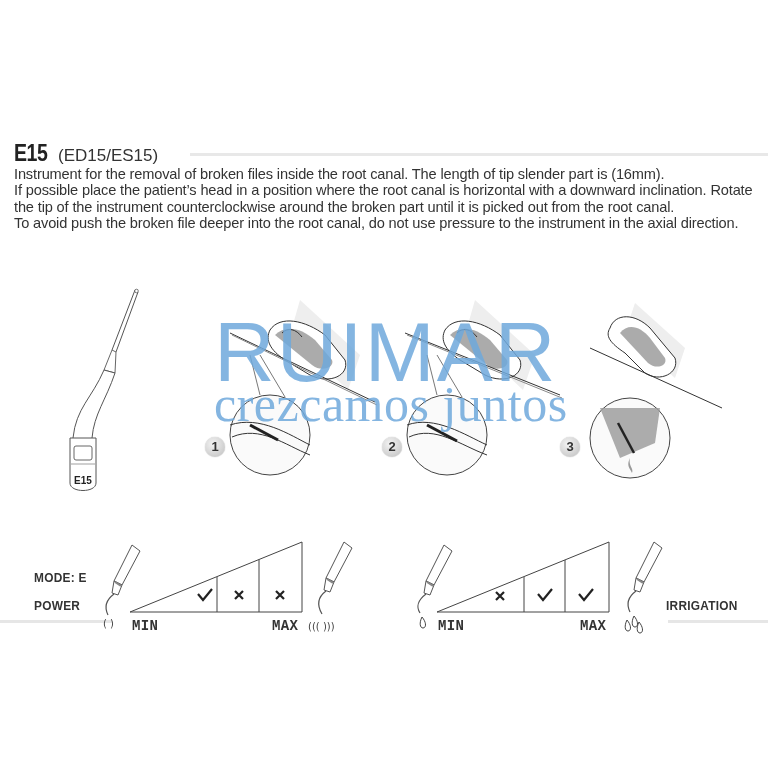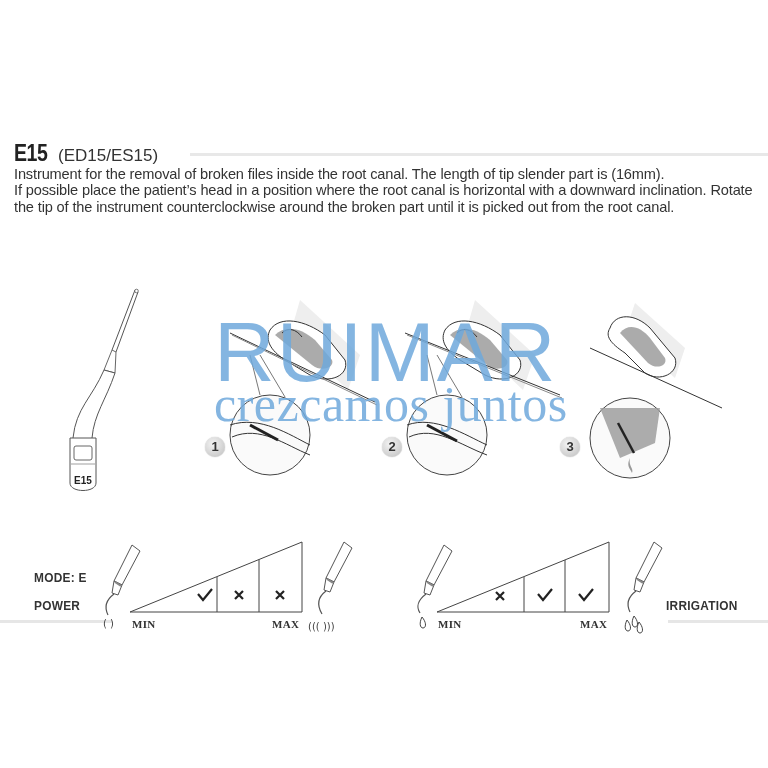--- a/index.html
+++ b/index.html
@@ -8,37 +8,38 @@
     .title-row { left:14px; top:140px; display:flex; align-items:baseline; white-space:nowrap; }
     .title-code { font-family:"Liberation Sans", sans-serif; font-weight:bold; font-size:23px; color:#222; letter-spacing:-0.5px; transform:scaleX(0.85); transform-origin:left; display:inline-block; width:40px; }
     .title-sub { font-size:17px; color:#333; margin-left:4px; }
     .title-rule { left:190px; top:153px; width:578px; height:3px; background:#e8e8e8; }
     .desc { left:14px; top:166px; width:750px; font-size:14.6px; line-height:16.4px; color:#333; letter-spacing:-0.15px; }
     .desc p { margin:0; }
     .watermark-big { left:214px; top:310px; font-family:Liberation Sans, sans-serif; font-size:84px; color:#6fa9dc; opacity:0.85; letter-spacing:2px; line-height:84px; }
     .watermark-small { left:214px; top:384px; font-family:"Liberation Serif", serif; font-size:50px; color:#6fa9dc; opacity:0.85; letter-spacing:0.5px; line-height:40px; }
     .step-badge { width:20px; height:20px; border-radius:50%; background:radial-gradient(circle at 40% 35%, #f4f4f4, #bdbdbd); color:#333; font-weight:bold; font-size:13px; text-align:center; line-height:20px; box-shadow:0 0 1px #999; }
     .label-bold { font-family:"Liberation Sans", sans-serif; font-weight:bold; color:#333; font-size:13.5px; letter-spacing:0.3px; transform:scaleX(0.88); transform-origin:left; white-space:nowrap; }
-    .minmax { font-family:Liberation Serif, serif; font-weight:bold; font-size:11px; color:#333; letter-spacing:0.3px;text-align:center; }
+    .minmax { font-family:Liberation Mono, monospace; font-weight:bold; font-size:14px; color:#333; letter-spacing:0.3px;text-align:center; }
     .rule-left { left:0; top:620px; width:112px; height:3px; background:#e6e6e6; }
     .rule-right { left:668px; top:620px; width:100px; height:3px; background:#e6e6e6; }
     svg { position:absolute; overflow:visible; }
   </style>
 </head>
 <body>
 
 <div class="abs title-row">
   <span class="title-code">E15</span>
   <span class="title-sub">(ED15/ES15)</span>
 </div>
 <div class="abs title-rule"></div>
 
 <div class="abs desc">
   <p>Instrument for the removal of broken files inside the root canal. The length of tip slender part is (16mm).</p>
   <p>If possible place the patient’s head in a position where the root canal is horizontal with a downward inclination. Rotate the tip of the instrument counterclockwise around the broken part until it is picked out from the root canal.</p>
+  <p>To avoid push the broken file deeper into the root canal, do not use pressure to the instrument in the axial direction.</p>
 </div>
 
 <svg style="left:40px;top:288px;" width="130" height="210" viewBox="0 0 130 210">
 
   <line x1="95" y1="2" x2="72" y2="62" stroke="#555" stroke-width="1"></line>
   <line x1="98" y1="4" x2="76" y2="64" stroke="#555" stroke-width="1"></line>
   <circle cx="96.5" cy="3" r="1.8" fill="#fff" stroke="#555" stroke-width="0.8"></circle>
 
   <path d="M72 62 L64 82 L75 85 L76 64 Z" fill="#fff" stroke="#555" stroke-width="0.9"></path>
 

